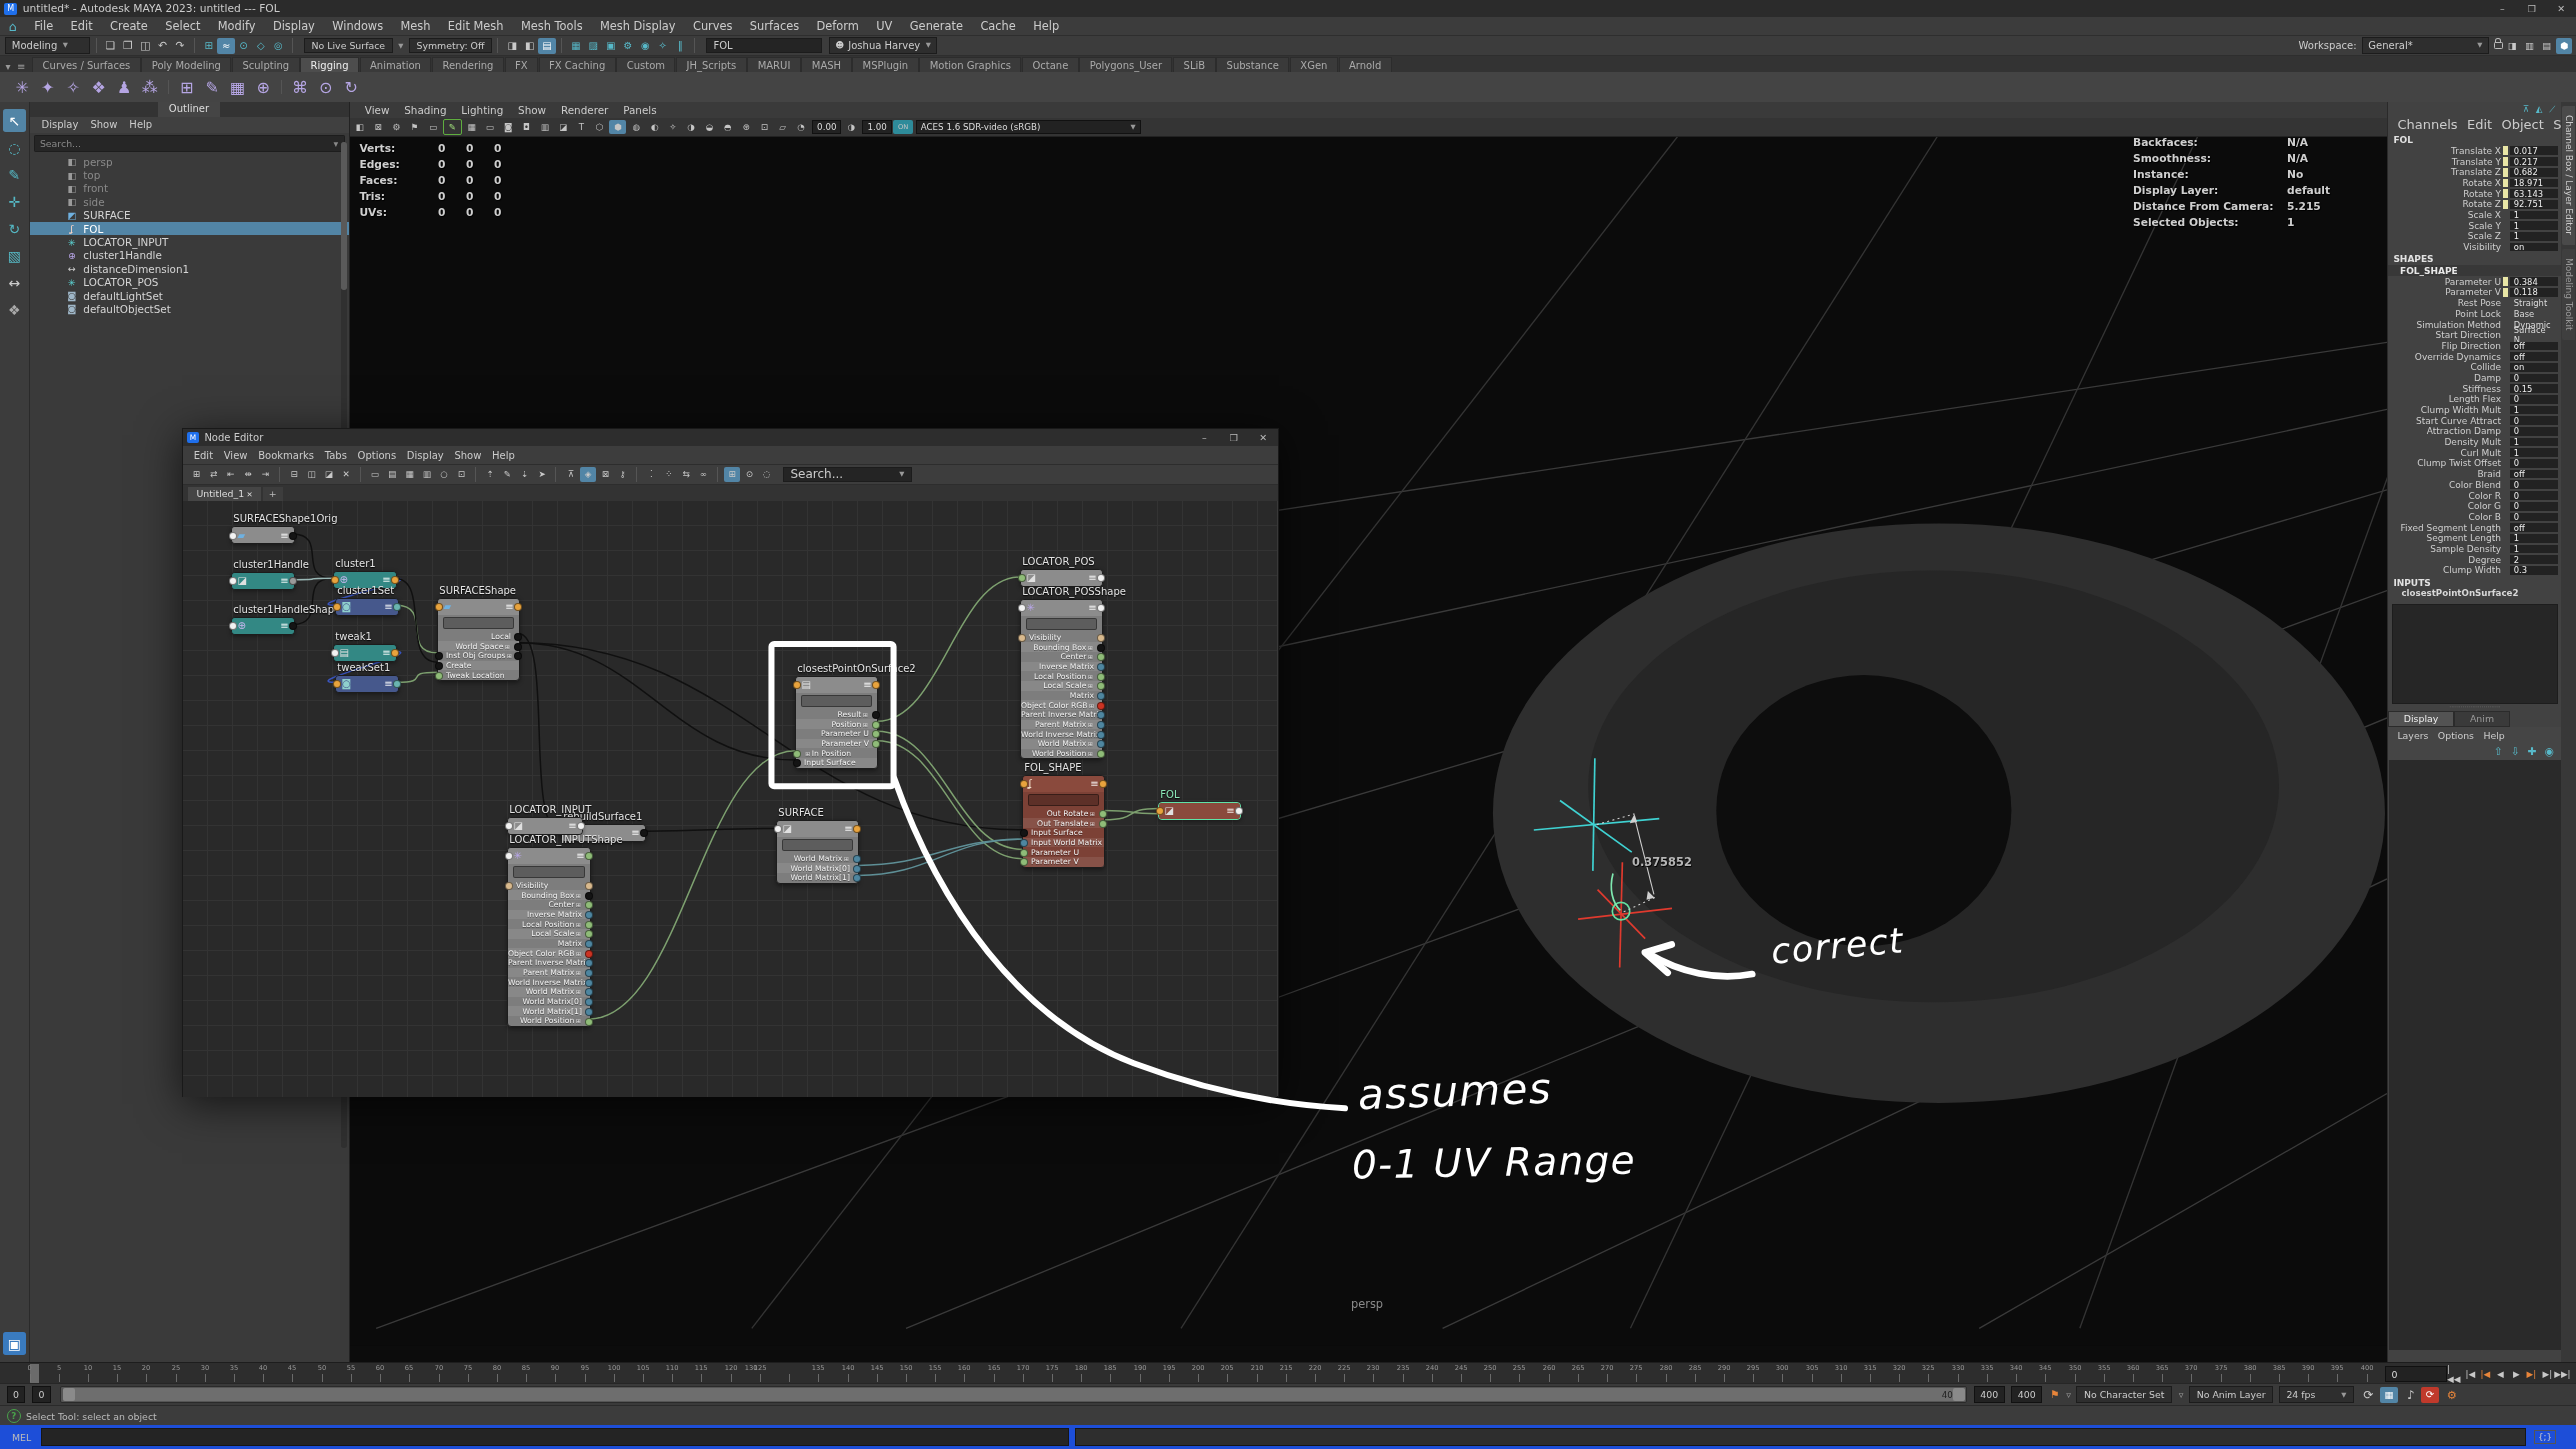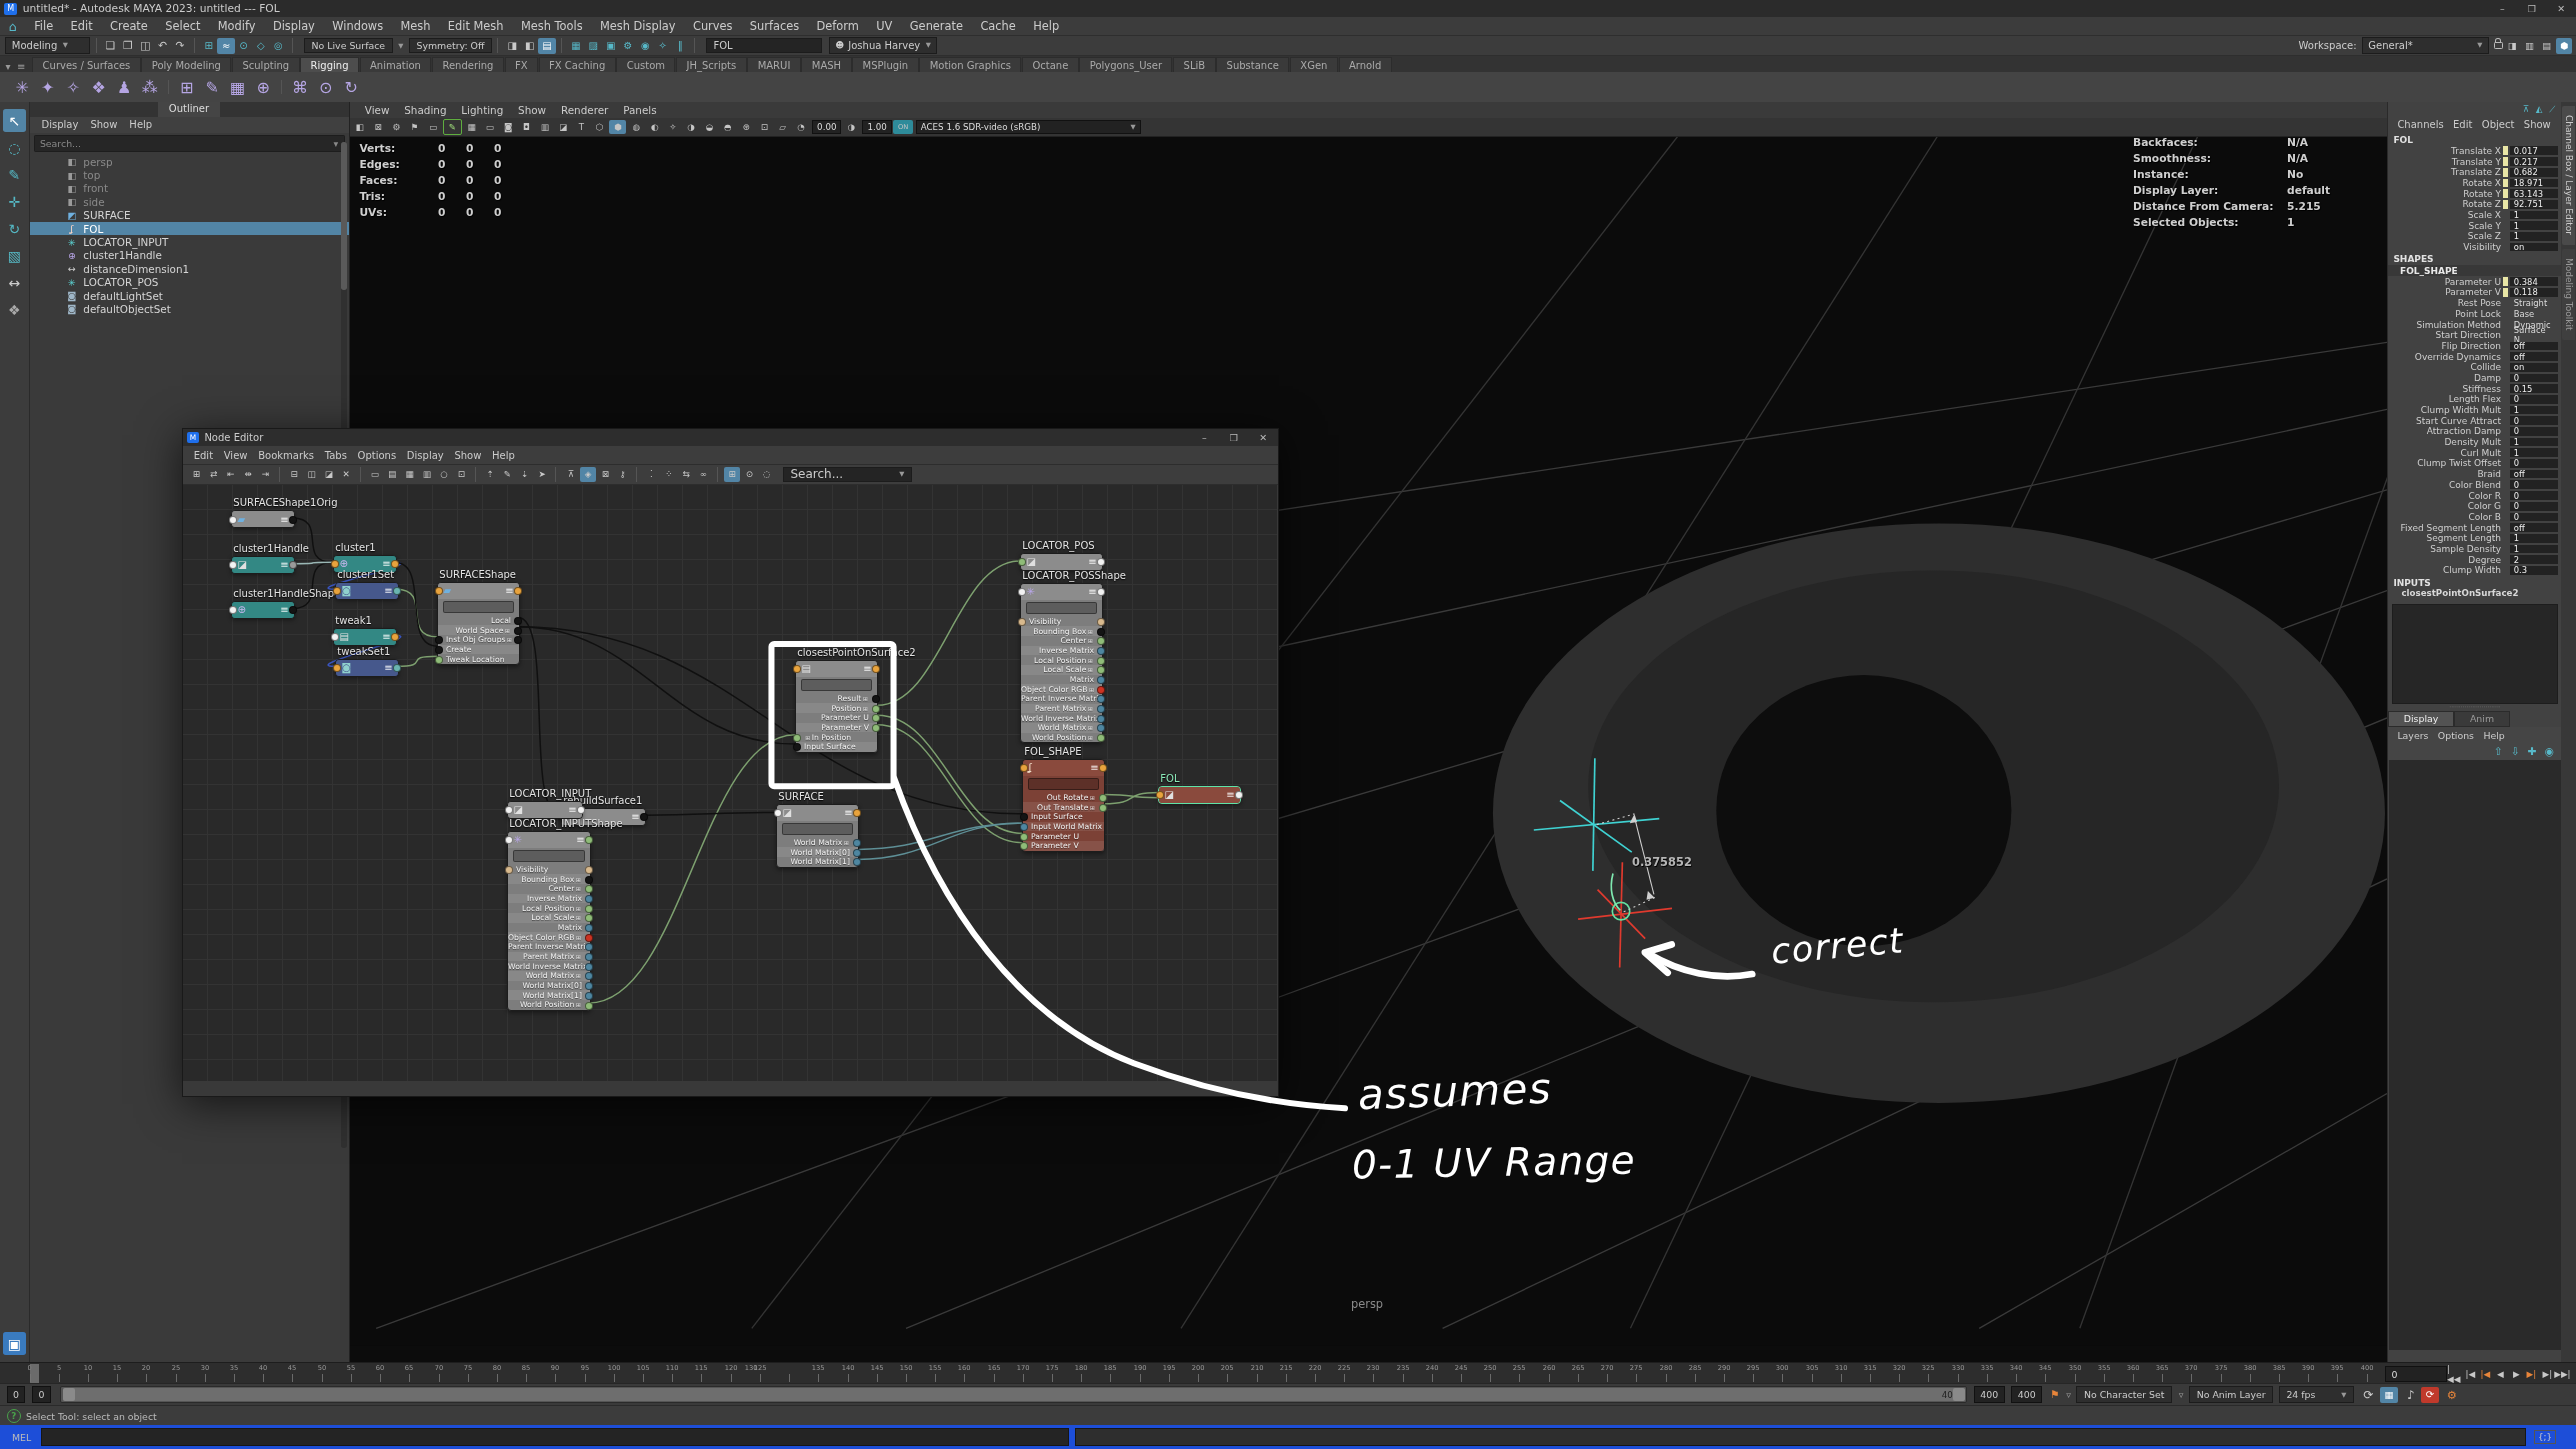--- a/index.html
+++ b/index.html
@@ -43,21 +43,21 @@
   #vpmenus span{margin-left:14.8px;}
   #vptools{position:absolute;left:0;top:16px;width:100%;height:18px;background:#343434;display:flex;align-items:center;border-bottom:0.7px solid #222;}
   #vptools .ibox{width:17px;height:14px;font-size:8.7px;color:#c5c5c5;margin-left:1.3px;}
   #vptools .field{height:12.7px;background:#222;border:0.7px solid #111;color:#ddd;font-size:8.7px;padding:0 4px;margin-left:2.7px;display:flex;align-items:center;}
   .hud{position:absolute;font-size:10.7px;font-weight:bold;color:#cfcfcf;text-shadow:0.7px 0.7px 0.7px #000;}
   .hudrow{display:flex;height:16px;align-items:center;}
   .hudrow .hl{width:58px;}
   .hudrow .hv{width:28px;text-align:right;}
   
   #channelbox{left:2387px;top:102px;width:174px;height:1260px;background:#424242;border-left:0.7px solid #2a2a2a;font-size:9px;}
-  .cbmenus{height:16px;display:flex;align-items:center;font-size:10px;}
+  .cbmenus{height:16px;display:flex;align-items:center;font-size:13px;}
   .cbmenus span{margin-left:9.4px;}
   .cbsection{font-weight:bold;color:#e2e2e2;padding:2px 0 0.7px 5.4px;font-size:9px;}
   .cbshape{background:#383838;color:#e8e8e8;font-weight:bold;padding:0.7px 0 0.7px 12px;}
   .cbrow{height:10.7px;display:flex;align-items:center;}
   .cbrow .cl{width:113px;text-align:right;color:#cfcfcf;white-space:nowrap;overflow:hidden;}
   .cbrow .key{width:5.4px;height:8.7px;margin-left:2px;}
   .cbrow .key.on{background:#e9e6a6;}
   .cbrow .cv{width:44px;height:8.7px;margin-left:2px;background:#222;color:#eee;padding:0 0 0 3.4px;font-size:8.4px;display:flex;align-items:center;}
   .cbrow .cv.plain{background:none;color:#ddd;}
   
@@ -769,20 +769,24 @@
         <span class="ibox">⇆</span>
         <span class="ibox">∞</span>
         <div class="sep"></div>
         <span class="ibox active">⊞</span>
         <span class="ibox">⊙</span>
         <span class="ibox">◌</span>
         <div class="chipbox" style="width: 114px; height: 13.4px; background: rgb(36, 36, 36); margin-left: 8px; justify-content: space-between;">
           <span>Search...</span>
           <span class="caret">▼</span>
         </div>
+      </div>
+      <div id="netabs">
+        <span class="ntab"><span>Untitled_1</span><span style="font-size: 7.4px;"> ✕</span></span>
+        <span class="plus">+</span>
       </div>
       <div id="graph">
         <svg width="1094" height="596" viewBox="274 744 1631 888" style="position:absolute;left:0;top:0">
           <path d="M 437 793 C 492 793, 442 859, 497 859" fill="none" stroke="#101010" stroke-width="2.2"></path>
           <path d="M 437 928 C 492 928, 442 859, 497 859" fill="none" stroke="#101010" stroke-width="2.2"></path>
           <path d="M 437 861 C 492 861, 442 859, 497 859" fill="none" stroke="#9ab7b5" stroke-width="2.2"></path>
           <path d="M 589 859 C 644 859, 445 899, 500 899" fill="none" stroke="#3a55c0" stroke-width="2.2"></path>
           <path d="M 589 968 C 644 968, 445 1014, 500 1014" fill="none" stroke="#3a55c0" stroke-width="2.2"></path>
           <path d="M 592 899 C 647 899, 598 970, 653 970" fill="none" stroke="#7da06f" stroke-width="2.2"></path>
           <path d="M 592 1014 C 647 1014, 598 999, 653 999" fill="none" stroke="#7da06f" stroke-width="2.2"></path>

